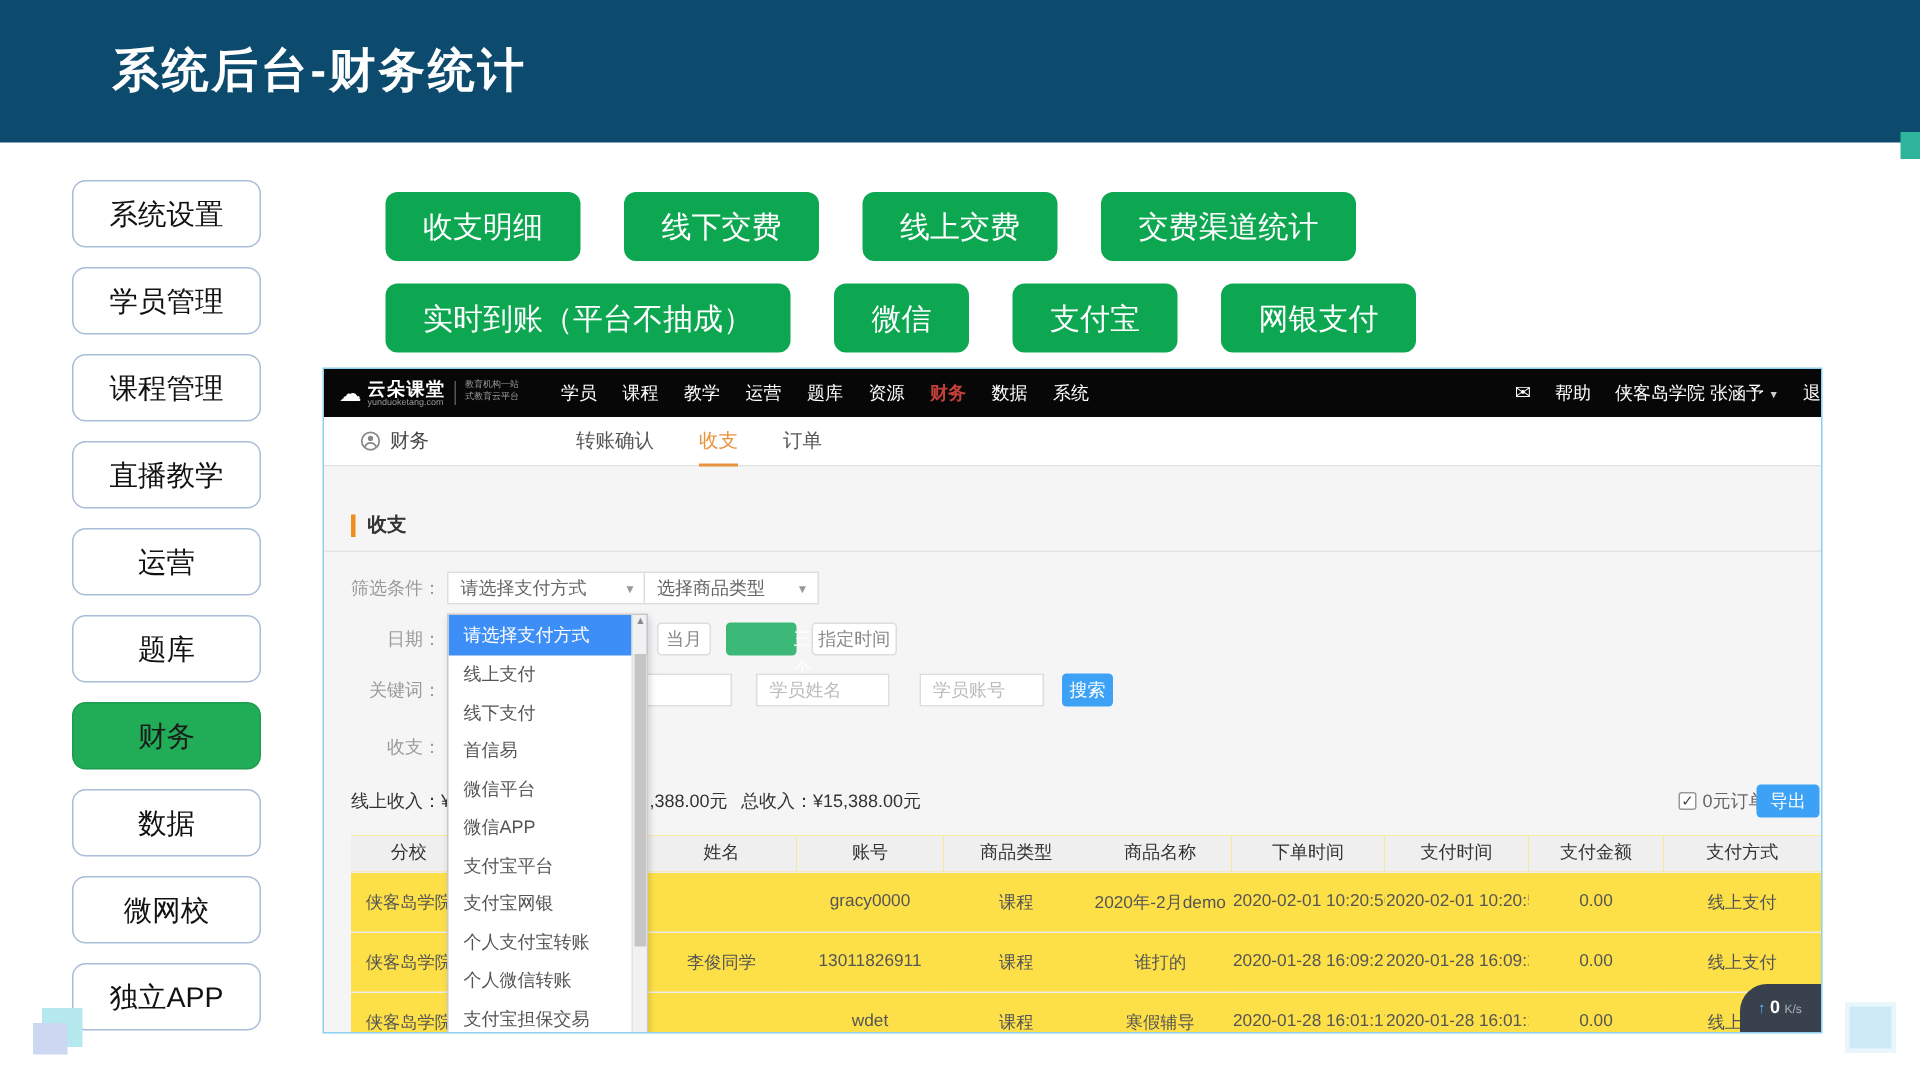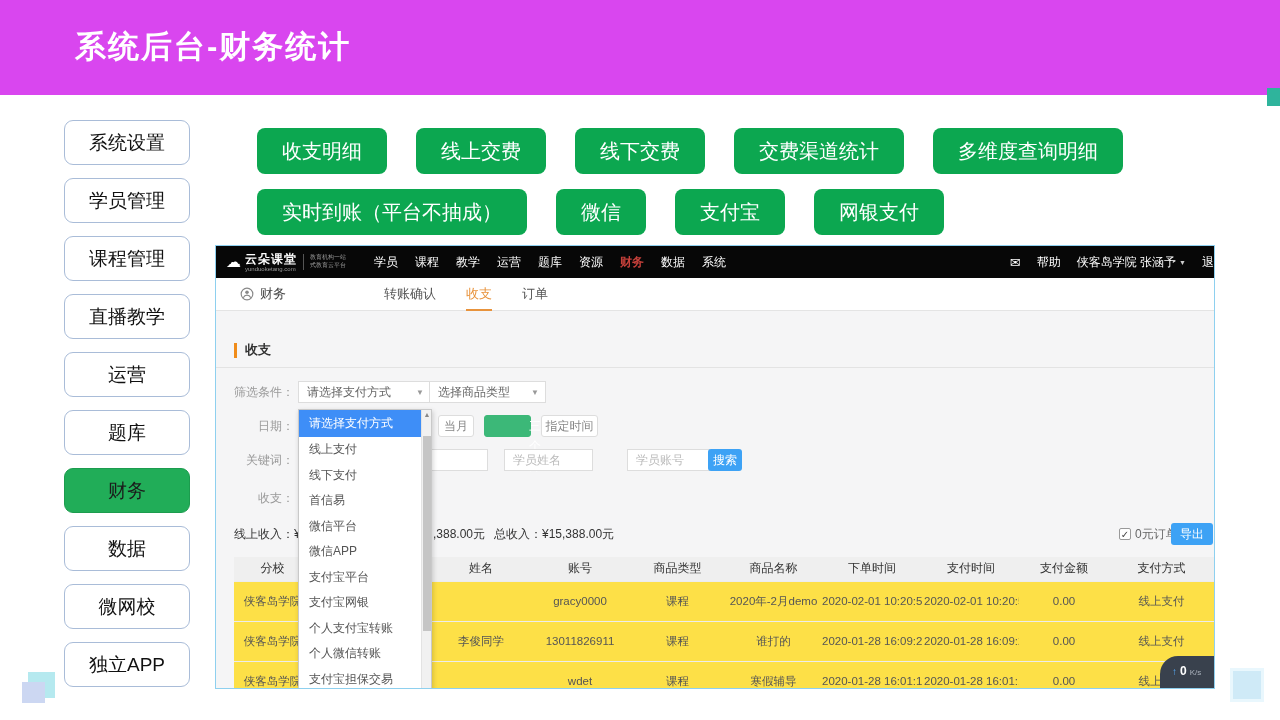--- a/index.html
+++ b/index.html
@@ -1,29 +1,29 @@
 <!DOCTYPE html>
 <html><head>
 <meta charset="utf-8">
 <style>
   * { box-sizing: border-box; }
   html,body { margin:0; padding:0; }
   body { width:1280px; height:720px; font-family:"Liberation Sans","DejaVu Sans",sans-serif; background:#fff; }
   .page { position:relative; width:1280px; height:720px; overflow:hidden; background:#fff; }
 
   
-  .hdr { position:absolute; left:0; top:0; width:1280px; height:95px; background:#d946ef; }
+  .hdr { position:absolute; left:0; top:0; width:1280px; height:95px; background:#0c4a6e; }
   .hdr .title { position:absolute; left:75px; top:26px; color:#fff; font-size:31px; font-weight:bold; letter-spacing:2px; white-space:nowrap; }
   .corner-teal { position:absolute; right:0; top:88px; width:13px; height:18px; background:#2fb49c; }
   .deco-cyan { position:absolute; left:28px; top:672px; width:27px; height:26px; background:#b5e9ef; }
   .deco-lav  { position:absolute; left:22px; top:682px; width:23px; height:21px; background:#ccd7f2; }
   .deco-br   { position:absolute; left:1230px; top:668px; width:34px; height:34px; background:#cfeaf7; border:3px solid #e9f7fd; }
 
   
-  .sidebar { position:absolute; left:64px; top:120px; width:126px;text-align:center; }
+  .sidebar { position:absolute; left:48px; top:120px; width:126px;text-align:center; }
   .side-btn { height:45px; margin-bottom:13px; background:#fff; border:1px solid #a9bcd8; border-radius:9px;
               display:flex; align-items:center; justify-content:center; font-size:19px; color:#111; white-space:nowrap; }
   .side-btn.active { background:#21ad58; border-color:#1c9c4e; color:#1b1b1b; }
 
   
   .features { position:absolute; left:233px; top:128px; }
   .feat-row { display:flex; gap:29px; margin-bottom:15px;padding-left:24px; }
   .feat-btn { height:46px; background:#0ca750; border-radius:8px; color:#fff; font-size:20px;
               display:flex; align-items:center; padding:0 25px; white-space:nowrap; }
 
@@ -122,24 +122,23 @@
     <div class="side-btn">题库</div>
     <div class="side-btn active">财务</div>
     <div class="side-btn">数据</div>
     <div class="side-btn">微网校</div>
     <div class="side-btn">独立APP</div>
   </div>
 
   <div class="features">
     <div class="feat-row">
       <div class="feat-btn">收支明细</div>
+      <div class="feat-btn">线下交费</div>
       <div class="feat-btn">线上交费</div>
-      <div class="feat-btn">线下交费</div>
       <div class="feat-btn">交费渠道统计</div>
-      <div class="feat-btn">多维度查询明细</div>
     </div>
     <div class="feat-row">
       <div class="feat-btn">实时到账（平台不抽成）</div>
       <div class="feat-btn">微信</div>
       <div class="feat-btn">支付宝</div>
       <div class="feat-btn">网银支付</div>
     </div>
   </div>
 
   <div class="shot">
@@ -215,21 +214,21 @@
         <span class="flabel">日期：</span>
         <div class="dbtn" style="left:222px; width:36px;">当月</div>
         <div class="dbtn active" style="left:268px; width:47px;padding-left:44px;">三个月</div>
         <div class="dbtn" style="left:325px; width:57px;">指定时间</div>
       </div>
 
       <div class="frow" style="top:138px;">
         <span class="flabel">关键词：</span>
         <div class="tinput" style="left:82px; width:190px;">订单号</div>
         <div class="tinput" style="left:288px; width:89px;">学员姓名</div>
-        <div class="tinput" style="left:411px; width:83px;">学员账号</div>
+        <div class="tinput" style="left:397px; width:83px;">学员账号</div>
         <div class="bluebtn" style="left:492px; width:34px; font-size:12px;">搜索</div>
       </div>
 
       <div class="frow" style="top:176px;">
         <span class="flabel">收支：</span>
       </div>
 
       <span class="income" style="left:18px;">线上收入：¥</span>
       <span class="income" style="left:217px;">,388.00元</span>
       <span class="income" style="left:278px;">总收入：¥15,388.00元</span>

